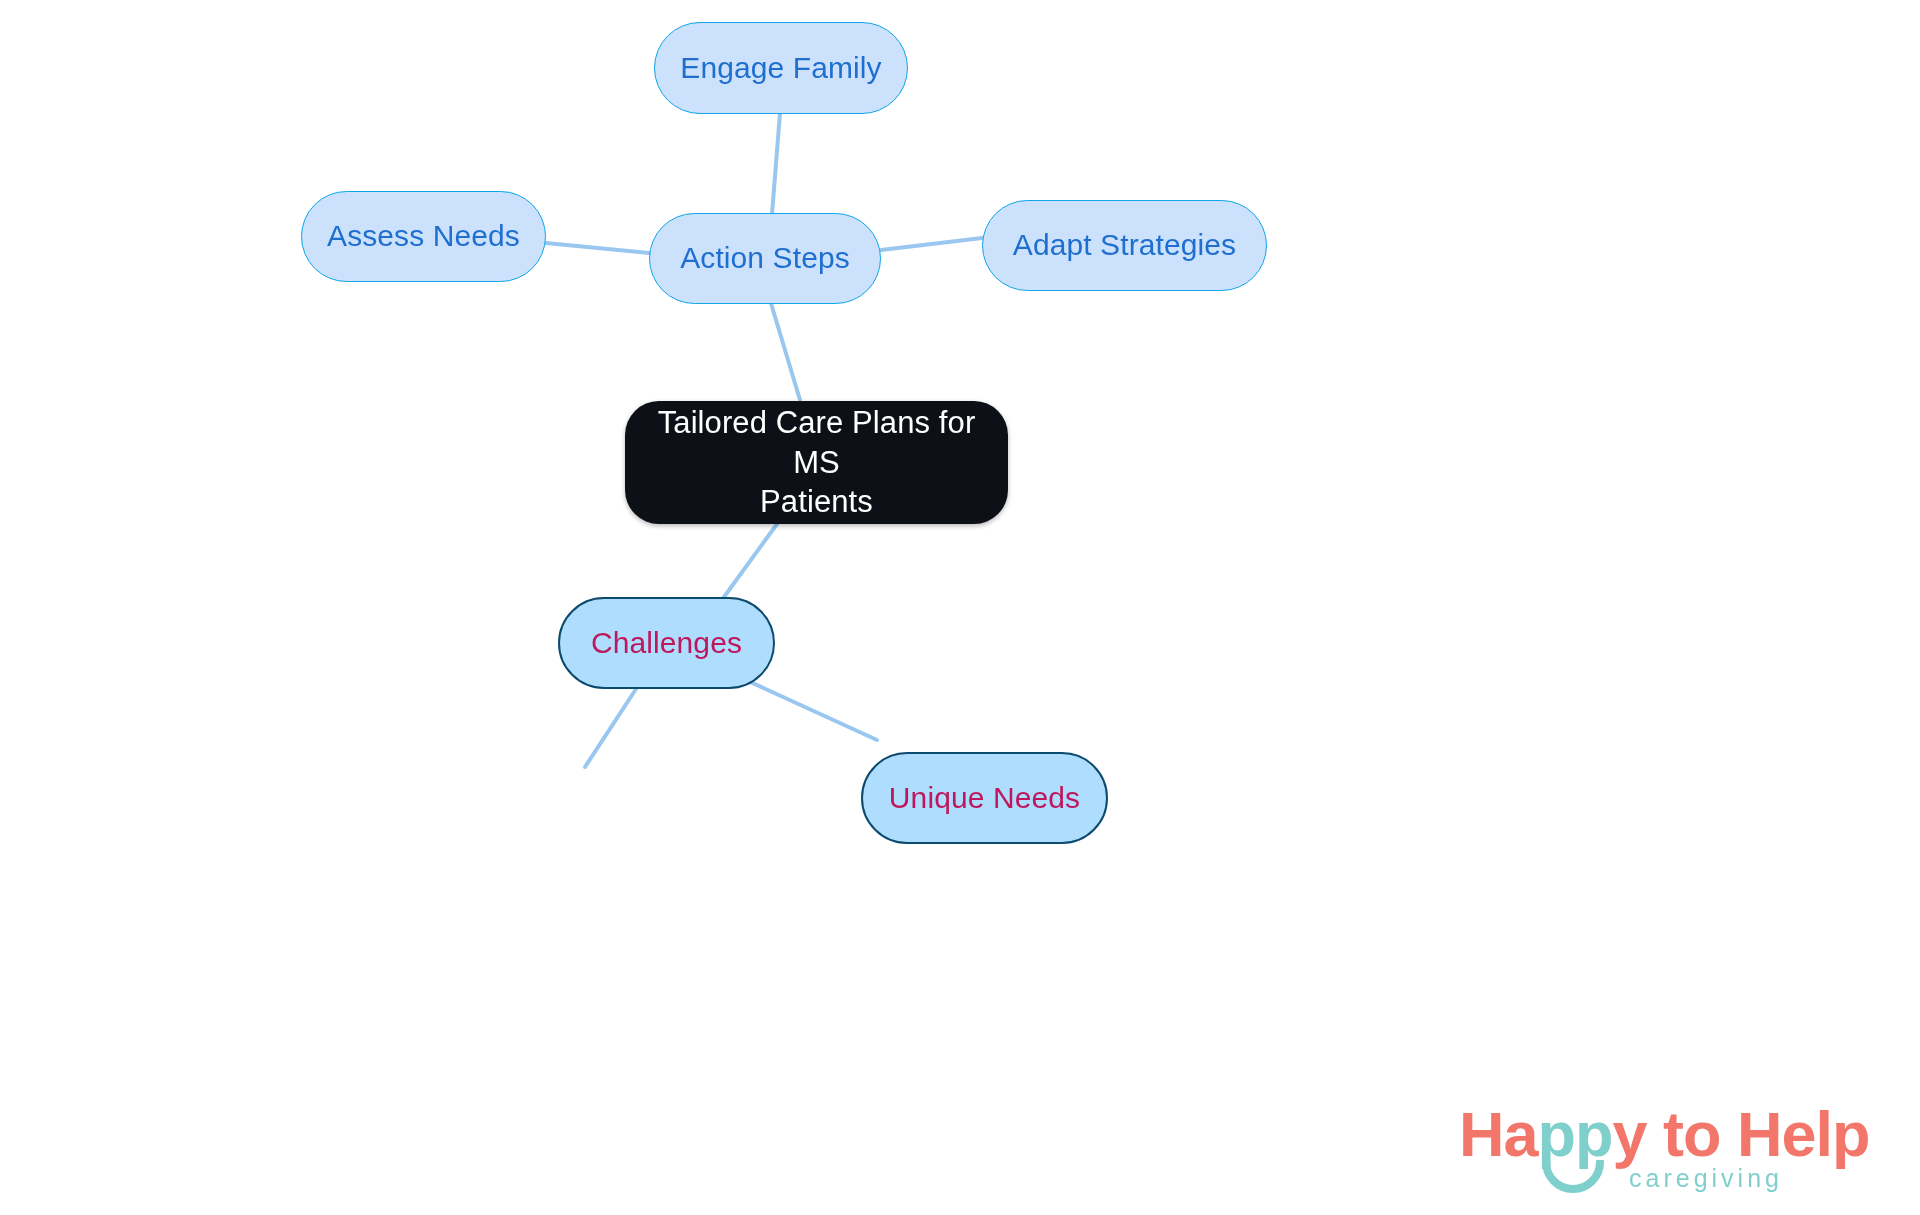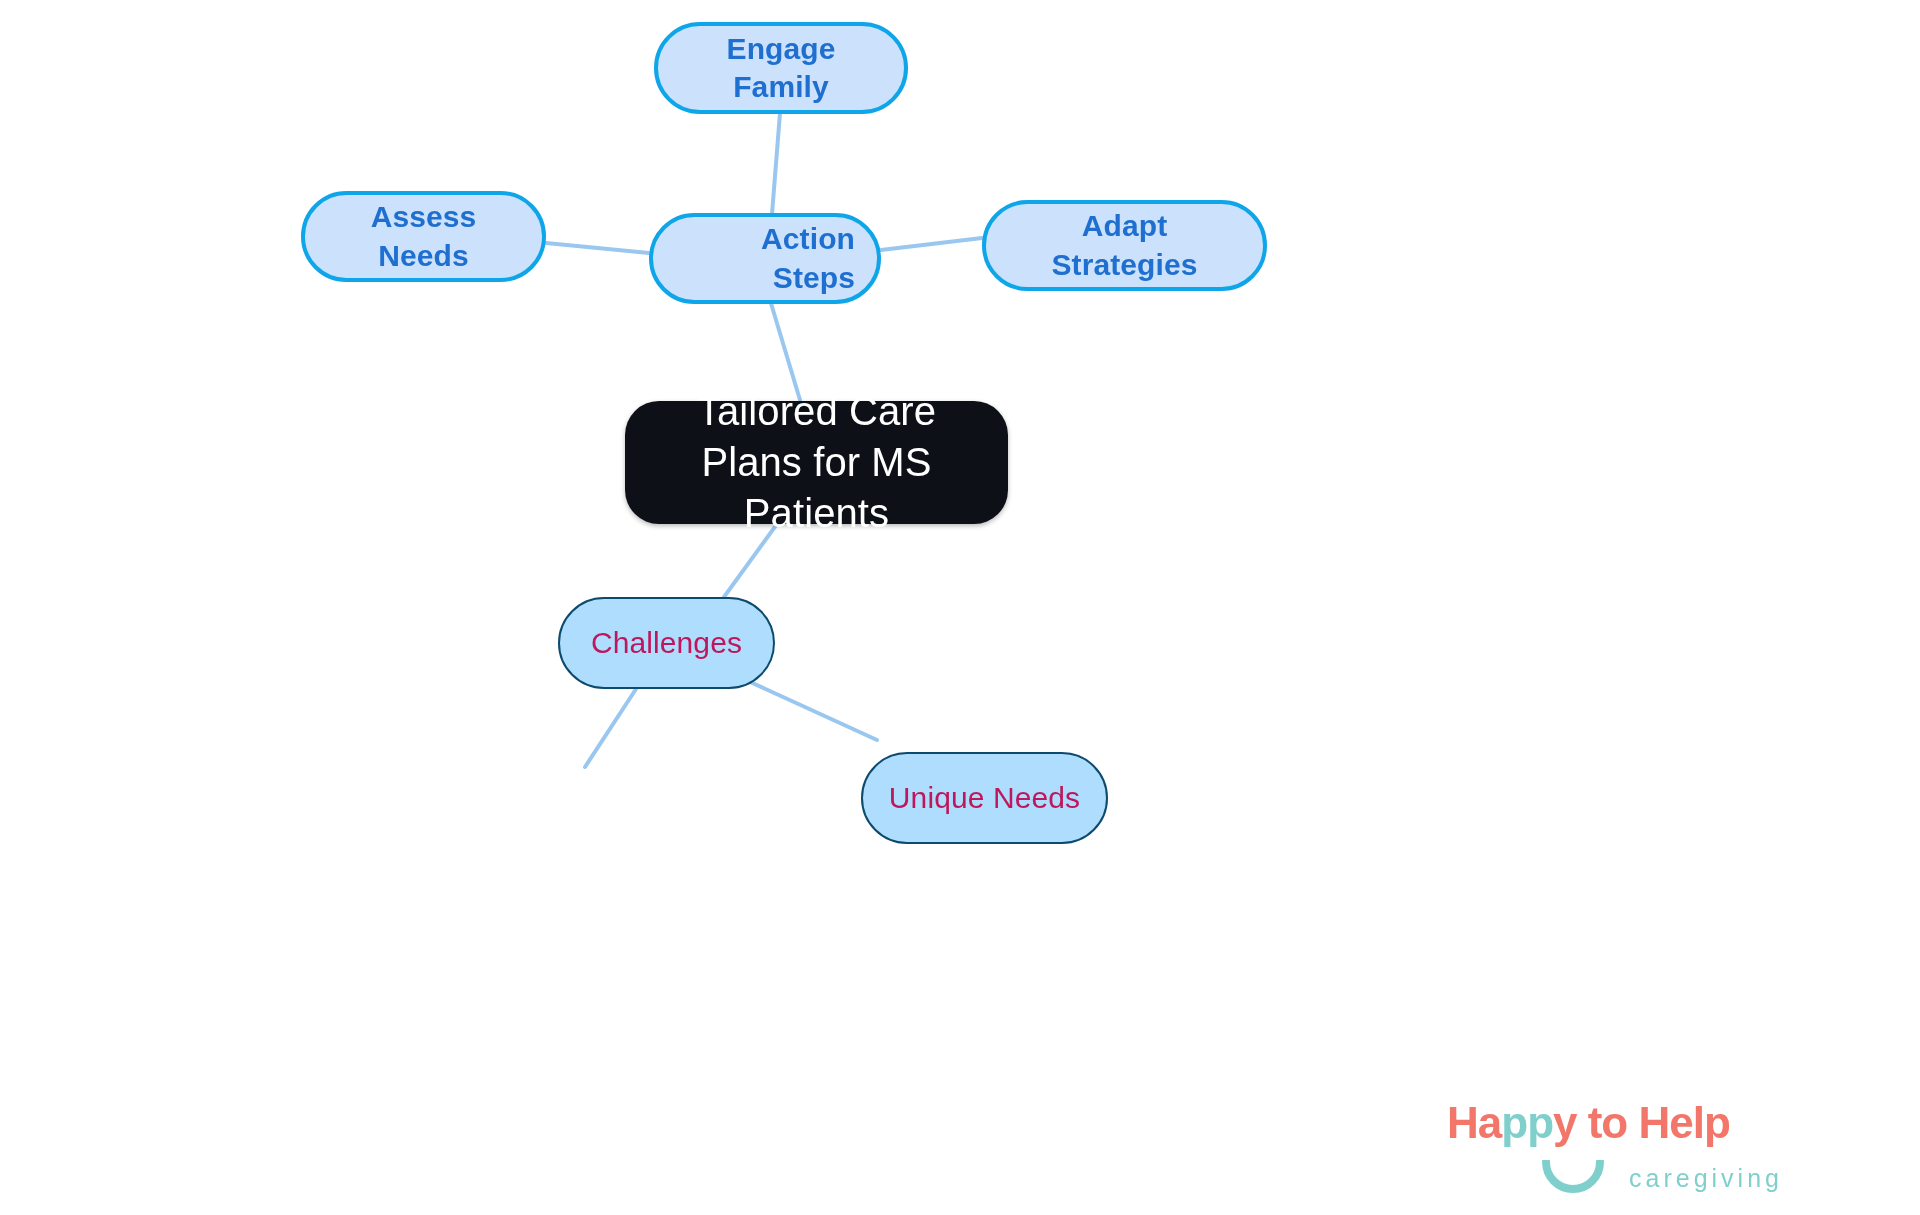--- a/index.html
+++ b/index.html
@@ -41,61 +41,60 @@
     justify-content: center;
     text-align: center;
     line-height: 1.28;
     white-space: pre-line;
   }
 
   .node-root {
     background: #0d1117;
     color: #ffffff;
     border-radius: 34px;
-    font-size: 40px;
+    font-size: 31px;
     font-weight: 400;
     letter-spacing: 0.1px;
     padding: 0 26px;
     box-shadow: 0 2px 5px rgba(0,0,0,0.28);
   }
 
   .node-branch {
     border-radius: 999px;
     font-size: 30px;
     font-weight: 400;
     letter-spacing: 0.1px;
     padding: 0 22px;
   }
 
   .branch-a {              
     background: #cce2fc;
-    border: 4px solid #0ea5e9;
+    border: 1px solid #0ea5e9;
     color: #1f6fd0;
-    font-weight: bold;
   }
 
   .branch-b {              
     background: #aeddfd;
     border: 2px solid #0c4a6e;
     color: #be185d;
   }
 
   
   #logo {
     position: absolute;
     left: 1443px;
     top: 1098px;
     width: 420px;
     height: 108px;
   }
   .logo-wordmark {
     position: absolute;
-    left: 4px;
+    left: 16px;
     top: 0;
-    font-size: 44px;
+    font-size: 63px;
     font-weight: 700;
     letter-spacing: -1px;
     color: #f2776a;
     white-space: nowrap;
   }
   .logo-pp {
     color: #7fd0cc;
   }
   .logo-smile {
     position: absolute;

